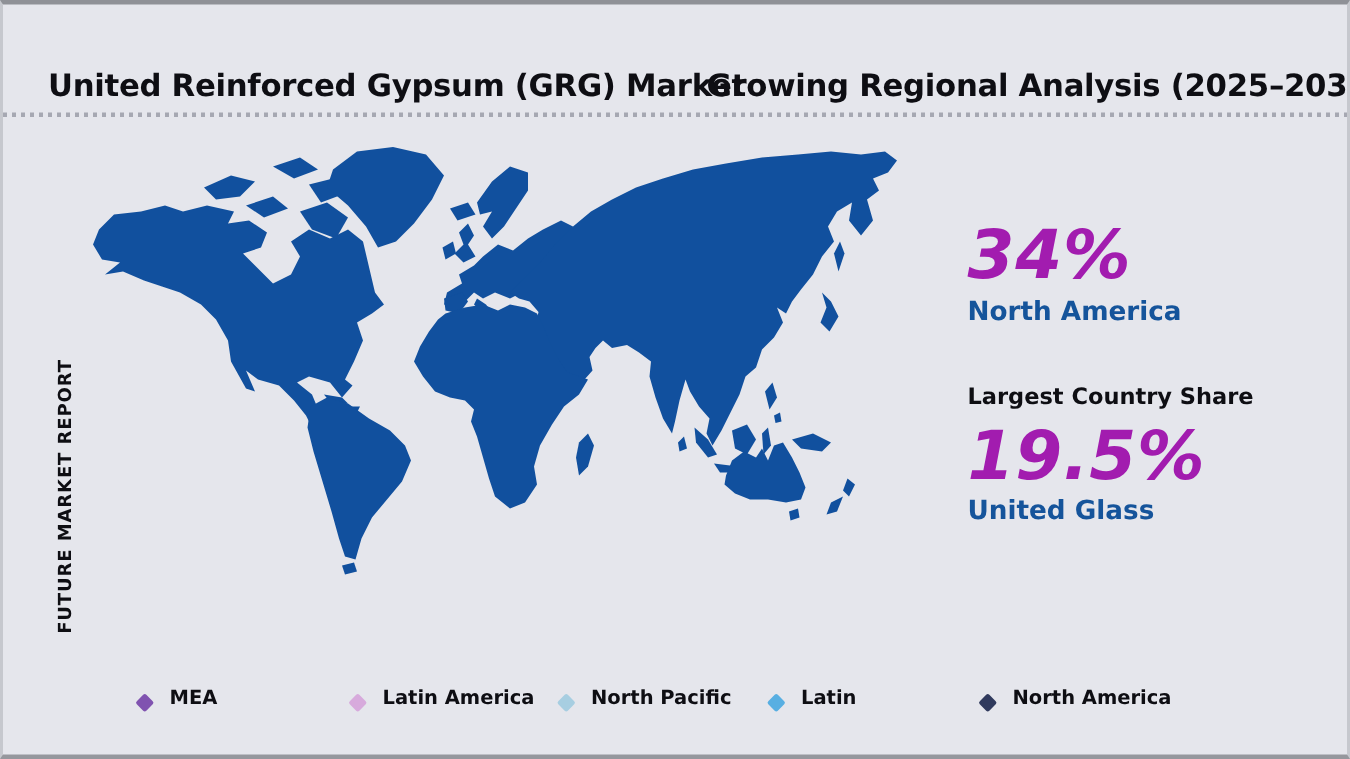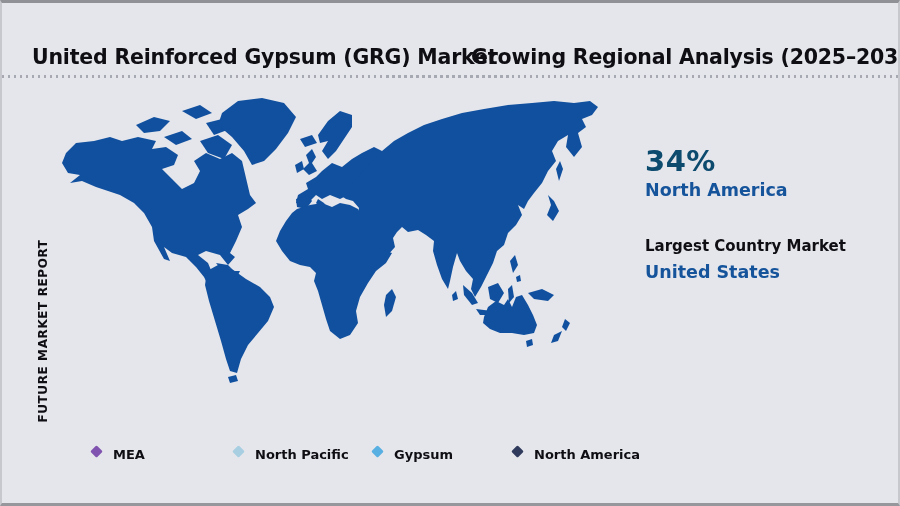--- a/index.html
+++ b/index.html
@@ -31,25 +31,25 @@
     transform:translate(-50%,-50%) rotate(-90deg);
     font-size:12px; font-weight:800; letter-spacing:0.6px;
     white-space:nowrap; color:#0e0e13;
   }
   .map-wrap { position:absolute; left:58px; top:88px; width:540px; height:330px; }
   .map-wrap svg { width:100%; height:100%; display:block; }
 
   .stats { position:absolute; left:643px; top:143px; width:250px; }
   .stat-group { margin-bottom:37px; }
   .stat-label { font-size:15px; font-weight:800; color:#0e0e13; margin-bottom:7px; white-space:nowrap; }
-  .stat-value { font-size:29px; font-weight:800; color:#0c4a6e; line-height:1.08; letter-spacing:0.5px; }
+  .stat-value { font-size:45px; font-weight:800; color:#a21caf; line-height:1.08; letter-spacing:0.5px;font-style:italic; }
   .stat-region { font-size:17.5px; font-weight:800; color:#15549b; margin-top:3px; white-space:nowrap; }
 
   .legend { position:absolute; left:0; top:444px; width:900px; height:26px; }
-  .legend-item { position:absolute; top:0; display:flex; align-items:flex-start; height:26px; }
+  .legend-item { position:absolute; top:0; display:flex; align-items:flex-end; height:26px; }
   .legend-item:nth-child(1){ left:90px; }
   .legend-item:nth-child(2){ left:232px; }
   .legend-item:nth-child(3){ left:371px; }
   .legend-item:nth-child(4){ left:511px; }
   .legend-item:nth-child(5){ left:652px; }
   .legend-marker {
     width:9px; height:9px; border-radius:1.5px;
     transform:rotate(45deg); margin-right:12px; flex:none;
   }
   .legend-label { font-size:13px; font-weight:800; color:#0e0e13; white-space:nowrap; }
@@ -123,35 +123,40 @@
     </g>
   </svg>
 </div>
 
 <div class="stats">
   <div class="stat-group">
     <div class="stat-value">34%</div>
     <div class="stat-region">North America</div>
   </div>
   <div class="stat-group">
-    <div class="stat-label">Largest Country Market</div>
-    <div class="stat-region">United States</div>
+    <div class="stat-label">Largest Country Share</div>
+    <div class="stat-value">19.5%</div>
+    <div class="stat-region">United Glass</div>
   </div>
 </div>
 
 <div class="legend">
   <div class="legend-item">
     <span class="legend-marker" style="background-color: rgb(128, 83, 176);"></span>
     <span class="legend-label">MEA</span>
   </div>
   <div class="legend-item">
+    <span class="legend-marker" style="background-color: rgb(215, 170, 220);"></span>
+    <span class="legend-label">Latin America</span>
+  </div>
+  <div class="legend-item">
     <span class="legend-marker" style="background-color: rgb(167, 206, 225);"></span>
     <span class="legend-label">North Pacific</span>
   </div>
   <div class="legend-item">
     <span class="legend-marker" style="background-color: rgb(88, 175, 226);"></span>
-    <span class="legend-label">Gypsum</span>
+    <span class="legend-label">Latin</span>
   </div>
   <div class="legend-item">
     <span class="legend-marker" style="background-color: rgb(48, 58, 93);"></span>
     <span class="legend-label">North America</span>
   </div>
 </div>
 
 </body></html>

